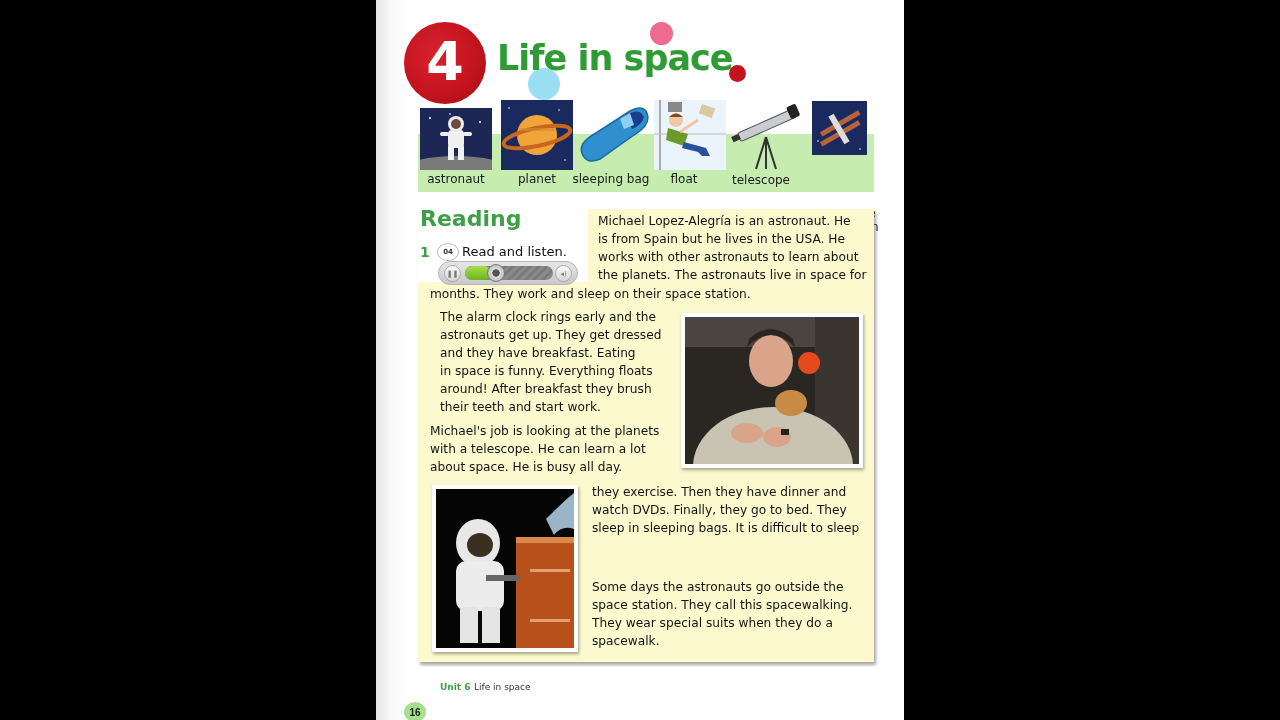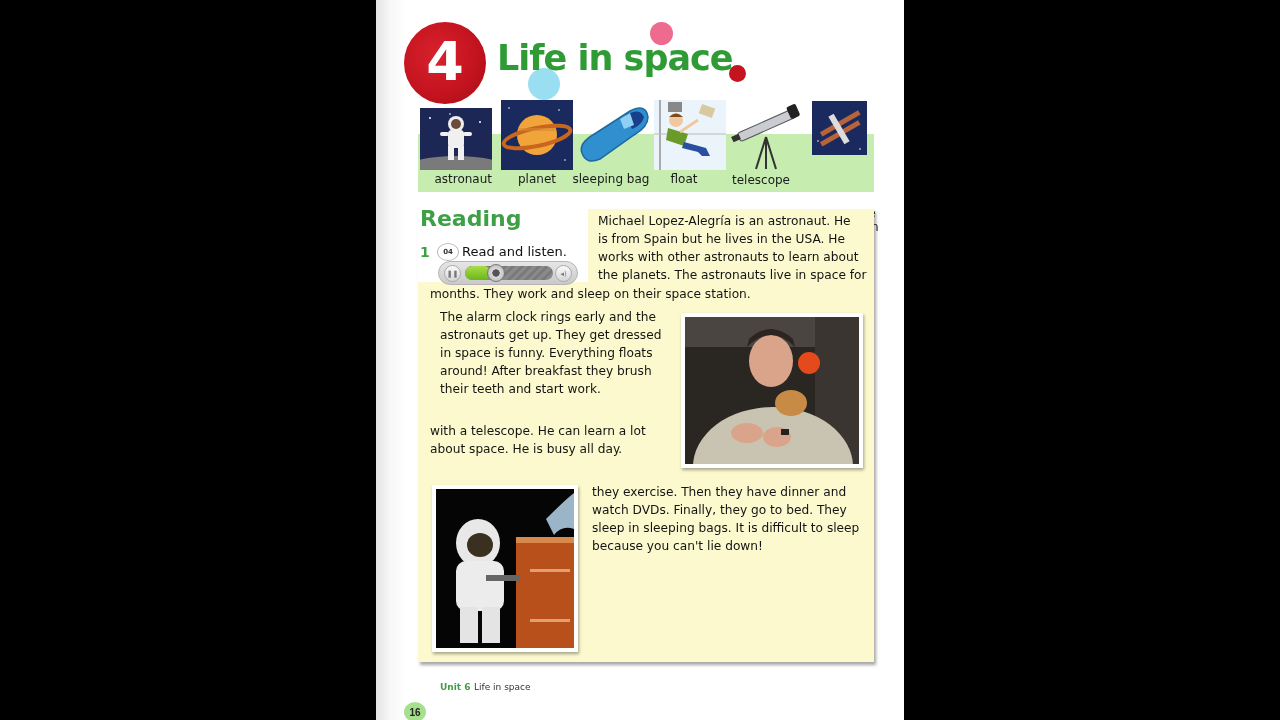--- a/index.html
+++ b/index.html
@@ -152,21 +152,21 @@
       <ellipse cx="36" cy="60" rx="50" ry="12" fill="#7a7a7a"></ellipse>
       <circle cx="36" cy="16" r="8" fill="#eee"></circle>
         <circle cx="36" cy="16" r="5" fill="#6b4b3a"></circle>
       <rect x="28" y="22" width="16" height="18" rx="4" fill="#f0f0f0"></rect>
       <rect x="20" y="24" width="9" height="4" rx="2" fill="#f0f0f0"></rect>
       <rect x="43" y="24" width="9" height="4" rx="2" fill="#f0f0f0"></rect>
       <rect x="28" y="38" width="6" height="14" fill="#f0f0f0"></rect>
       <rect x="38" y="38" width="6" height="14" fill="#f0f0f0"></rect>
     </svg>
   </div>
-  <div class="vocab-label" style="left:44px; top:172px; width:72px;text-align:right;">astronaut</div>
+  <div class="vocab-label" style="left:44px; top:172px; width:72px;">astronaut</div>
 
   <div class="vocab-img" style="left:125px; top:100px; width:72px; height:70px;">
     <svg width="72" height="70" viewBox="0 0 72 70">
       <rect x="0" y="0" width="72" height="70" fill="#1b2a5e"></rect>
       <circle cx="8" cy="8" r="0.8" fill="#fff"></circle>
         <circle cx="64" cy="60" r="0.8" fill="#fff"></circle>
         <circle cx="58" cy="10" r="0.8" fill="#fff"></circle>
       <circle cx="36" cy="35" r="20" fill="#f0a43a"></circle>
       <ellipse cx="36" cy="37" rx="34" ry="9" fill="none" stroke="#c8661e" stroke-width="4" transform="rotate(-12 36 37)"></ellipse>
       <rect x="18" y="28" width="36" height="3" fill="#d88830" opacity="0.6"></rect>
@@ -253,26 +253,28 @@
     <div>Michael Lopez-Alegría is an astronaut. He</div>
     <div>is from Spain but he lives in the USA. He</div>
     <div>works with other astronauts to learn about</div>
     <div>the planets. The astronauts live in space for</div>
   </div>
   <div class="para" style="left:54px; top:285px; width:430px;">months. They work and sleep on their space station.</div>
 
   <div class="para" style="left:54px; top:308px; width:240px;margin-left:10px;">
     <div>The alarm clock rings early and the</div>
     <div>astronauts get up. They get dressed</div>
+    <div>and they have breakfast. Eating</div>
     <div>in space is funny. Everything floats</div>
     <div>around! After breakfast they brush</div>
     <div>their teeth and start work.</div>
   </div>
 
   <div class="para" style="left:54px; top:422px; width:245px;">
+    <div>Michael's job is looking at the planets</div>
     <div>with a telescope. He can learn a lot</div>
     <div>about space. He is busy all day.</div>
   </div>
 
   <div class="photo" style="left:305px; top:313px; width:182px; height:155px;">
     <div class="inner">
       <svg width="174" height="147" viewBox="0 0 174 147" preserveAspectRatio="none">
         <rect width="174" height="147" fill="#2a2622"></rect>
         <rect x="0" y="0" width="174" height="30" fill="#4a4540"></rect>
         <rect x="130" y="0" width="44" height="147" fill="#3a3530"></rect>
@@ -304,20 +306,25 @@
         <rect x="46" y="118" width="18" height="36" fill="#e4e4e4"></rect>
         <rect x="50" y="86" width="34" height="6" fill="#666"></rect>
       </svg>
     </div>
   </div>
 
   <div class="para" style="left:216px; top:483px; width:275px;">
     <div>they exercise. Then they have dinner and</div>
     <div>watch DVDs. Finally, they go to bed. They</div>
     <div>sleep in sleeping bags. It is difficult to sleep</div>
-    <div>because you can't lie down!</div>
-  </div>
-
+  </div>
+
+  <div class="para" style="left:216px; top:578px; width:275px;">
+    <div>Some days the astronauts go outside the</div>
+    <div>space station. They call this spacewalking.</div>
+    <div>They wear special suits when they do a</div>
+    <div>spacewalk.</div>
+  </div>
 
   <div class="footer-num">16</div>
   <div class="footer-unit">Unit 6</div>
   <div class="footer-title">Life in space</div>
 </div>
 
 </body></html>

